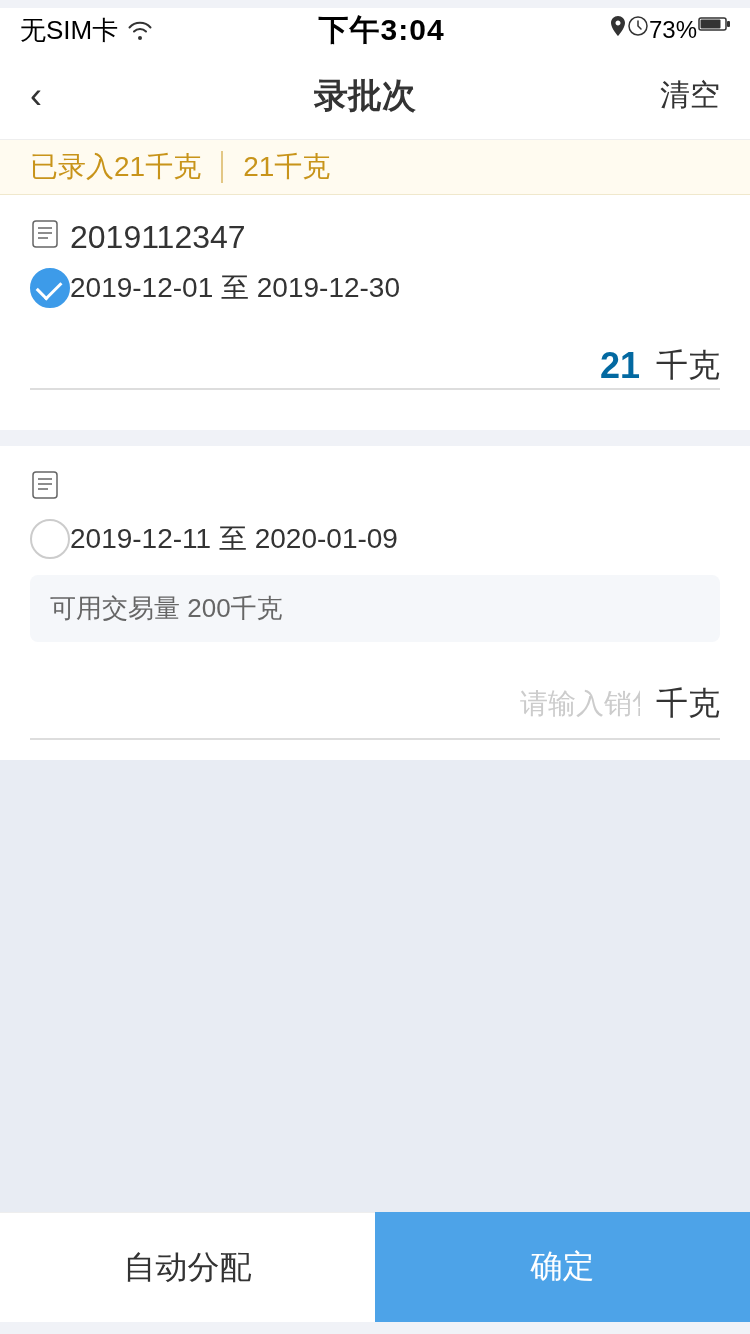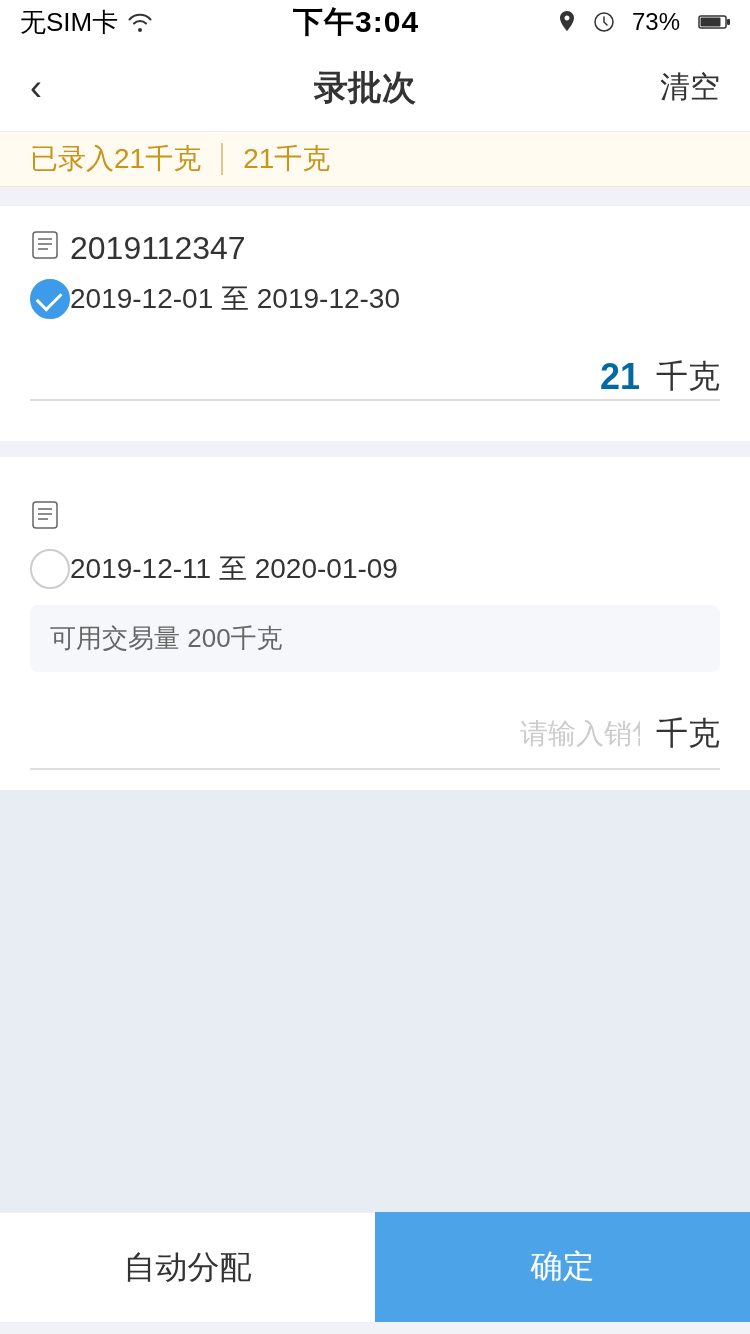--- a/index.html
+++ b/index.html
@@ -15,37 +15,37 @@
     
     .status-bar {
       width: 750px;
       height: 44px;
       background: #fff;
       display: flex;
       align-items: center;
       justify-content: space-between;
       padding: 0 20px;
       font-size: 28px;
+      margin-top: 8px;
     }
     .status-left {
       display: flex;
       align-items: center;
       gap: 8px;
       font-size: 26px;
       font-weight: 500;
     }
     .status-center {
       font-size: 30px;
       font-weight: 600;
       letter-spacing: 1px;
     }
     .status-right {
       display: flex;
-      align-items: center;
-      gap: 18px;
+      gap: 1px;
       font-size: 24px;
     }
 
     
     .nav-bar {
       width: 750px;
       height: 88px;
       background: #fff;
       display: flex;
       align-items: center;
@@ -95,21 +95,20 @@
       background: #c8941a;
       margin: 0 20px;
       opacity: 0.5;
     }
 
     
     .batch-card {
       background: #fff;
       margin-bottom: 0;
       padding: 24px 30px 0 30px;
-      margin-top: 19px;
     }
 
     .batch-header {
       display: flex;
       align-items: center;
       gap: 10px;
       margin-bottom: 12px;
     }
     .batch-doc-icon {
       font-size: 30px;

